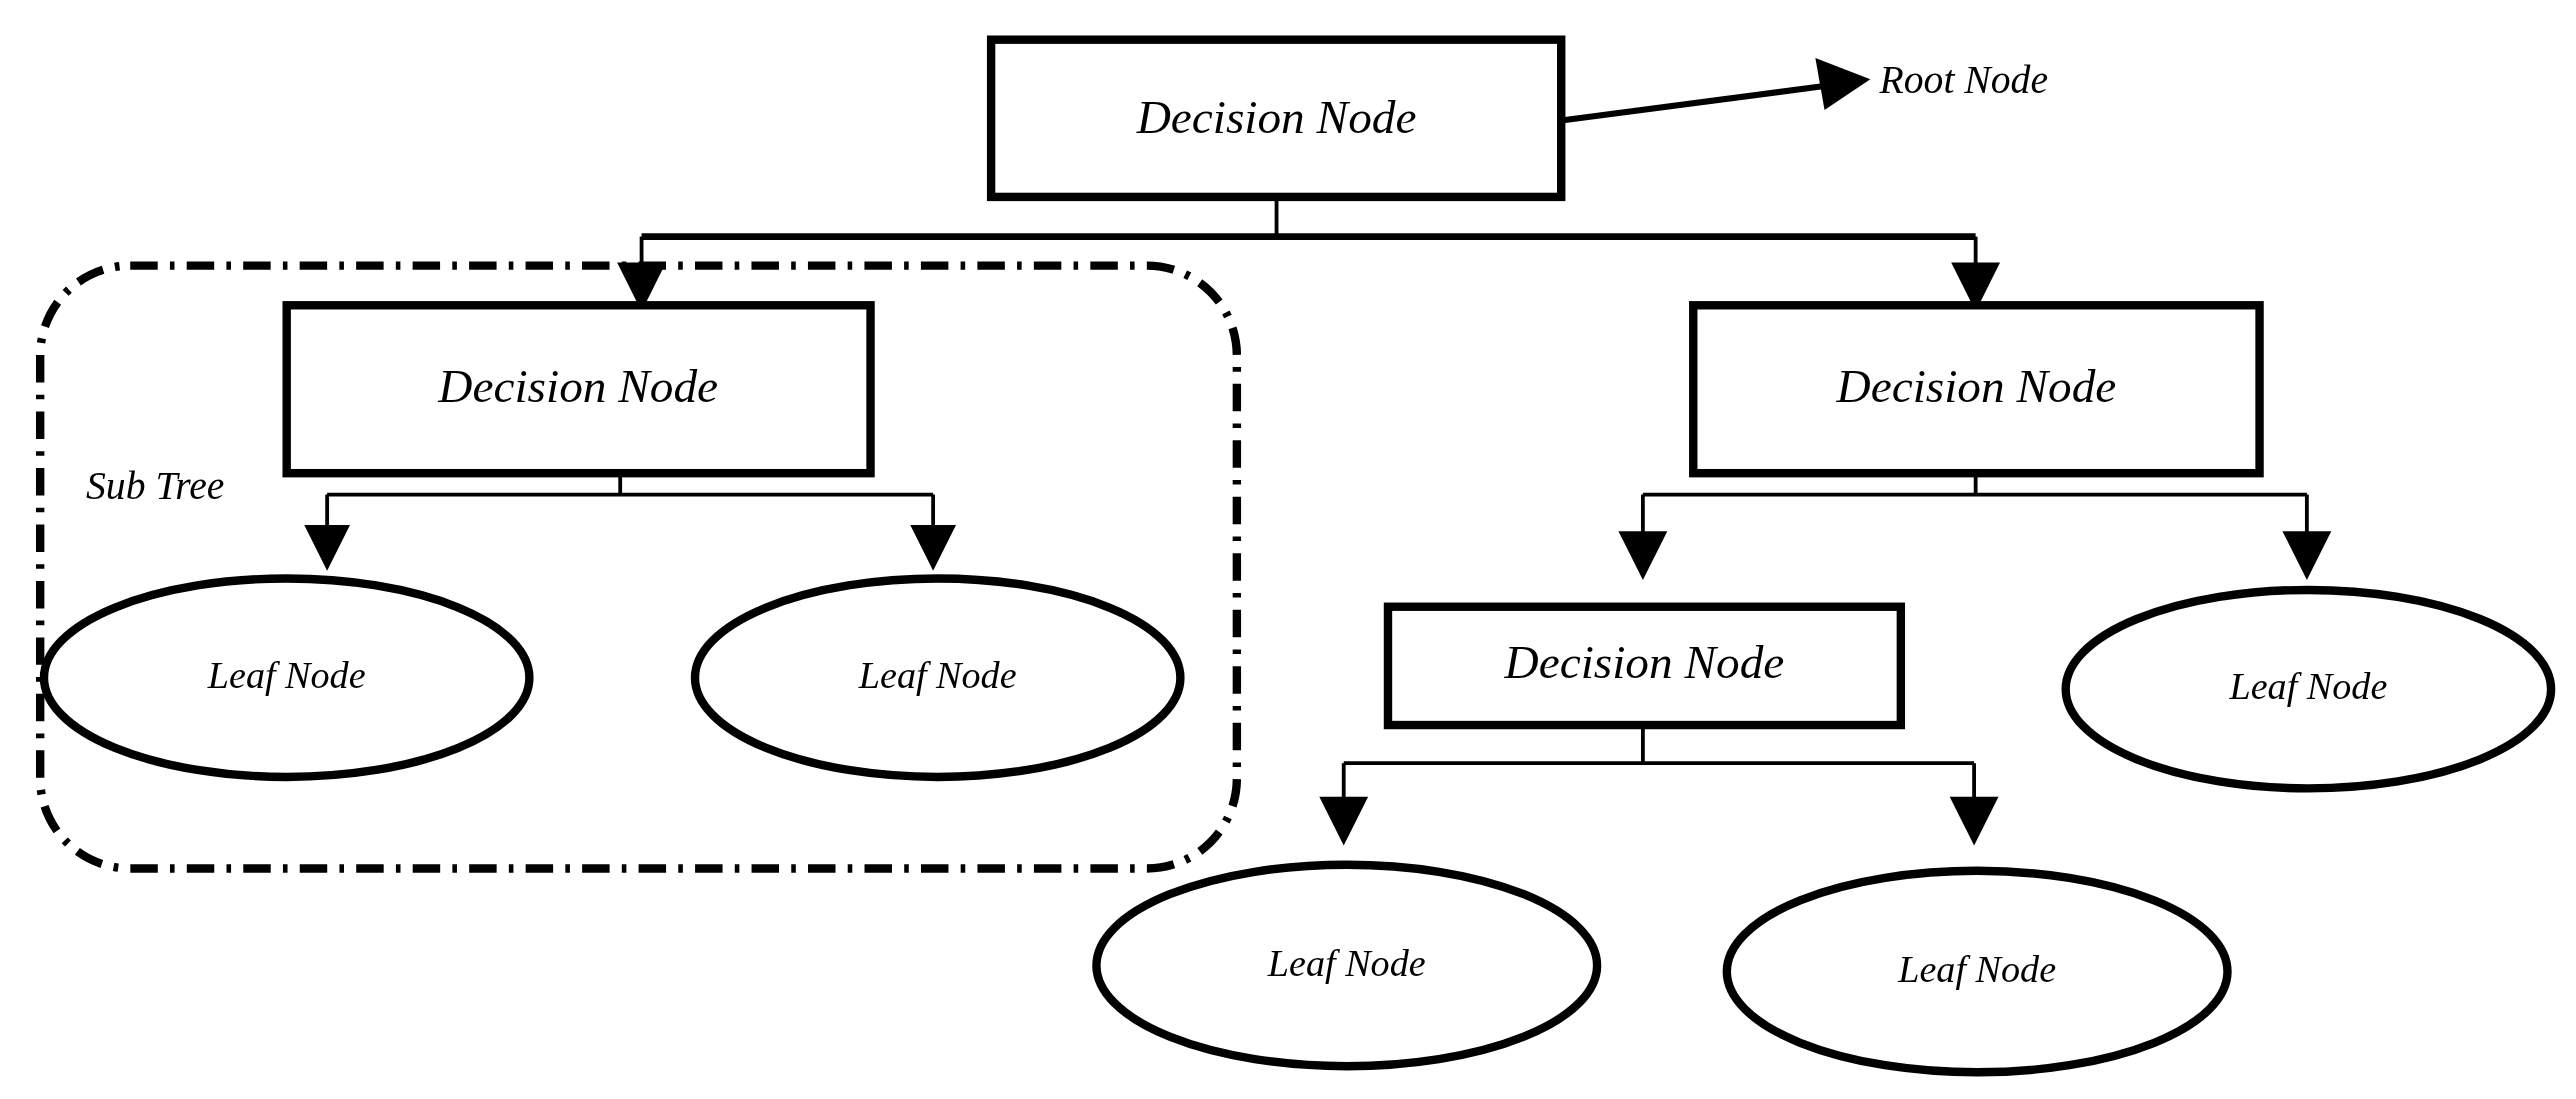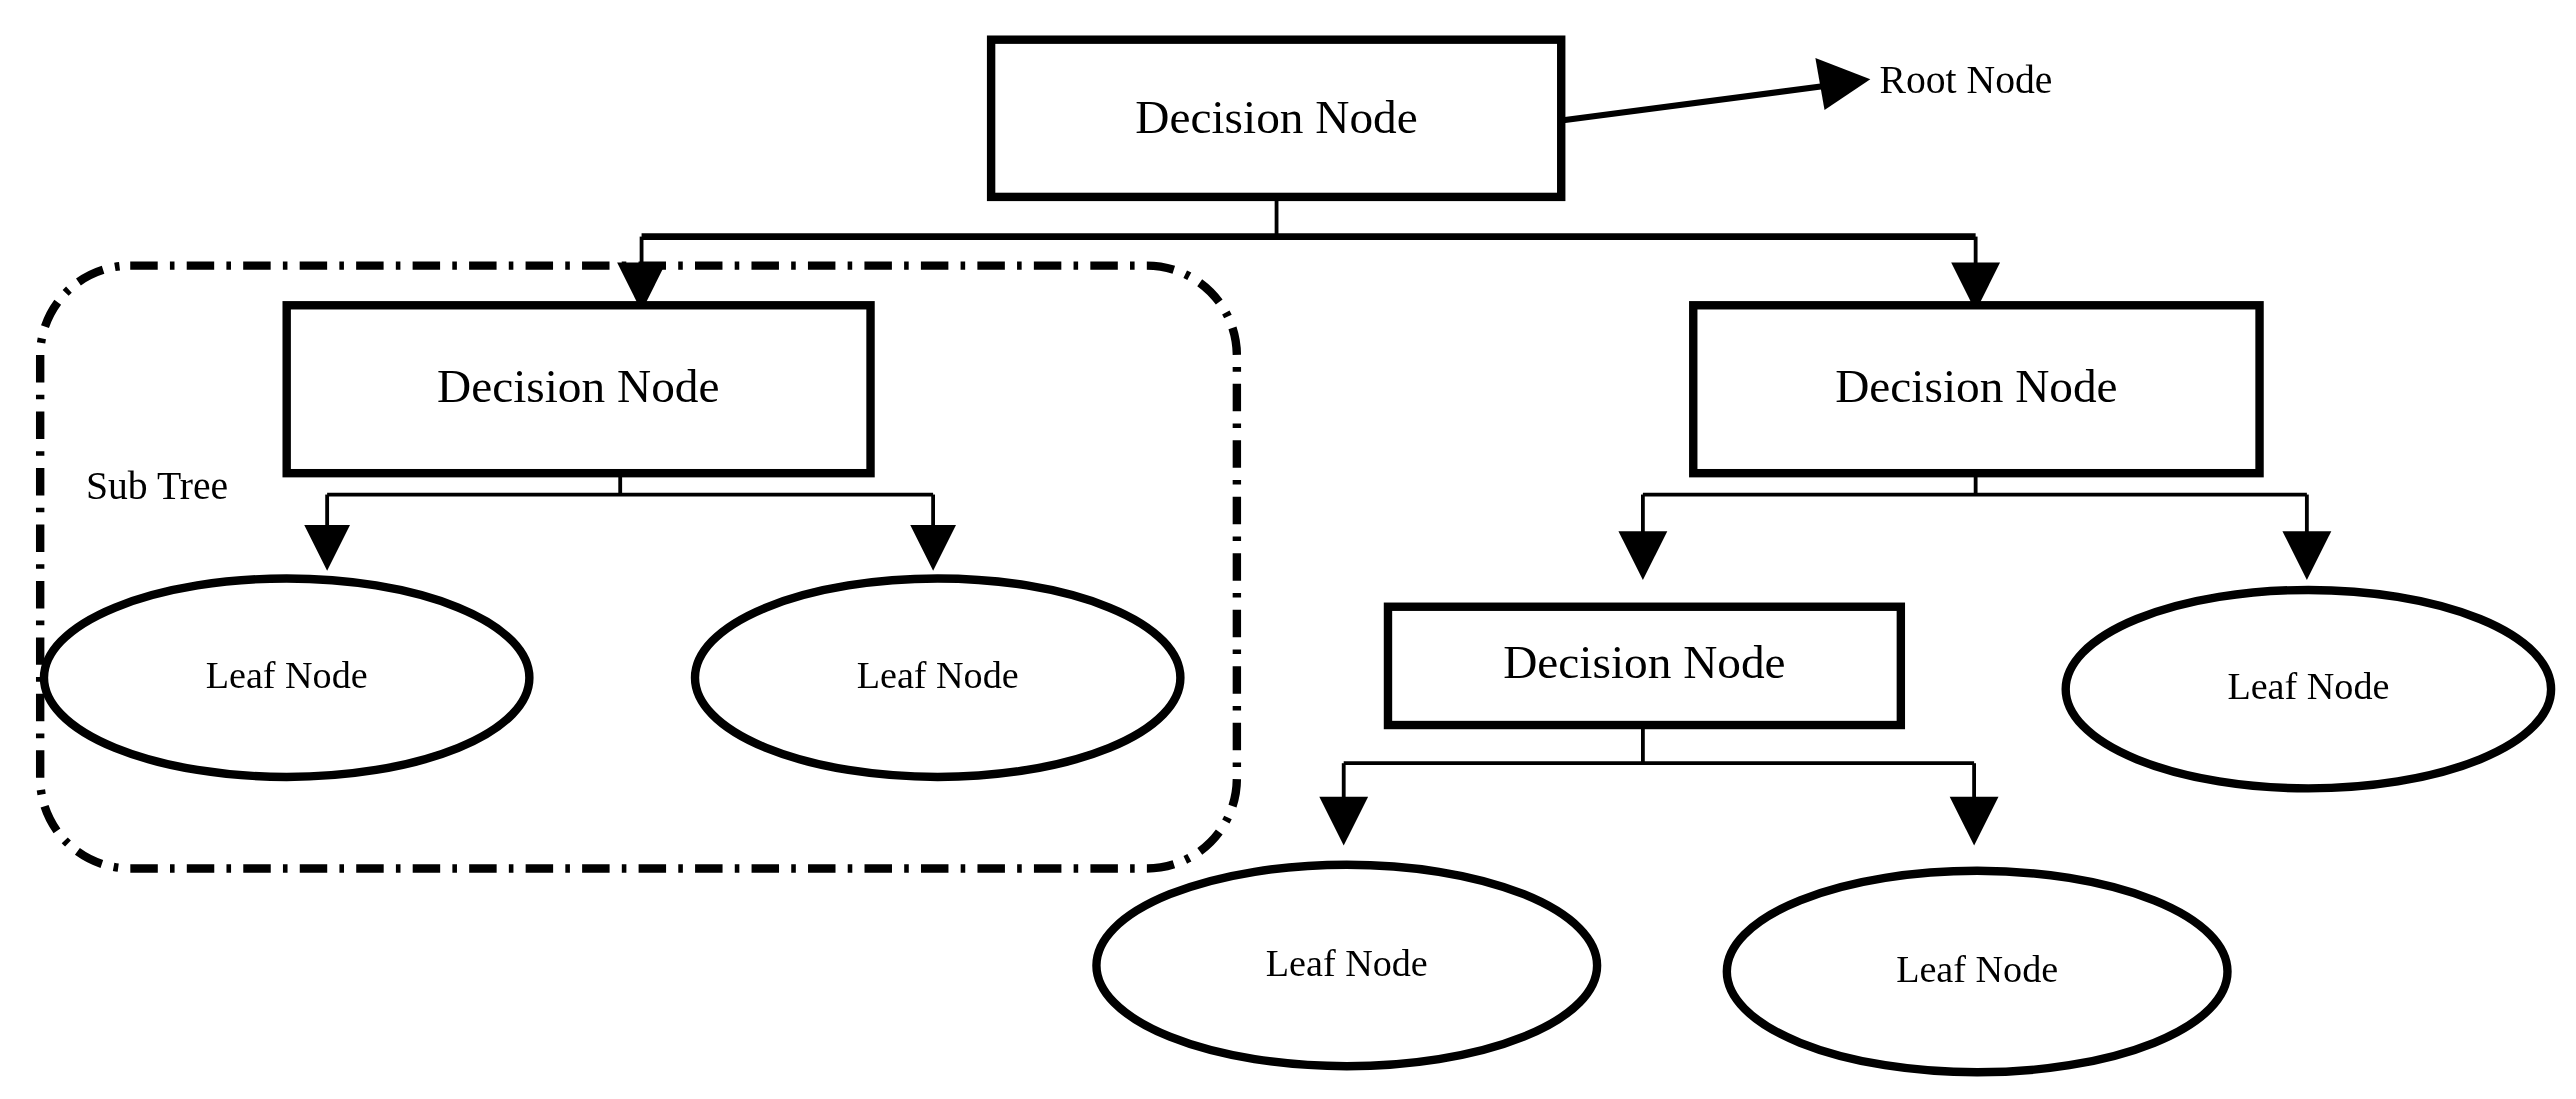--- a/index.html
+++ b/index.html
@@ -9,20 +9,21 @@
   }
   body {
     font-family: "Liberation Serif", "DejaVu Serif", serif;
   }
   #diagram-root {
     position: relative;
     width: 2576px;
     height: 1099px;
     background: #ffffff;
     overflow: hidden;
+    font-style: italic;
   }
   #tree-svg {
     position: absolute;
     left: 0;
     top: 0;
     width: 2576px;
     height: 1099px;
     display: block;
   }
   .node-text {

